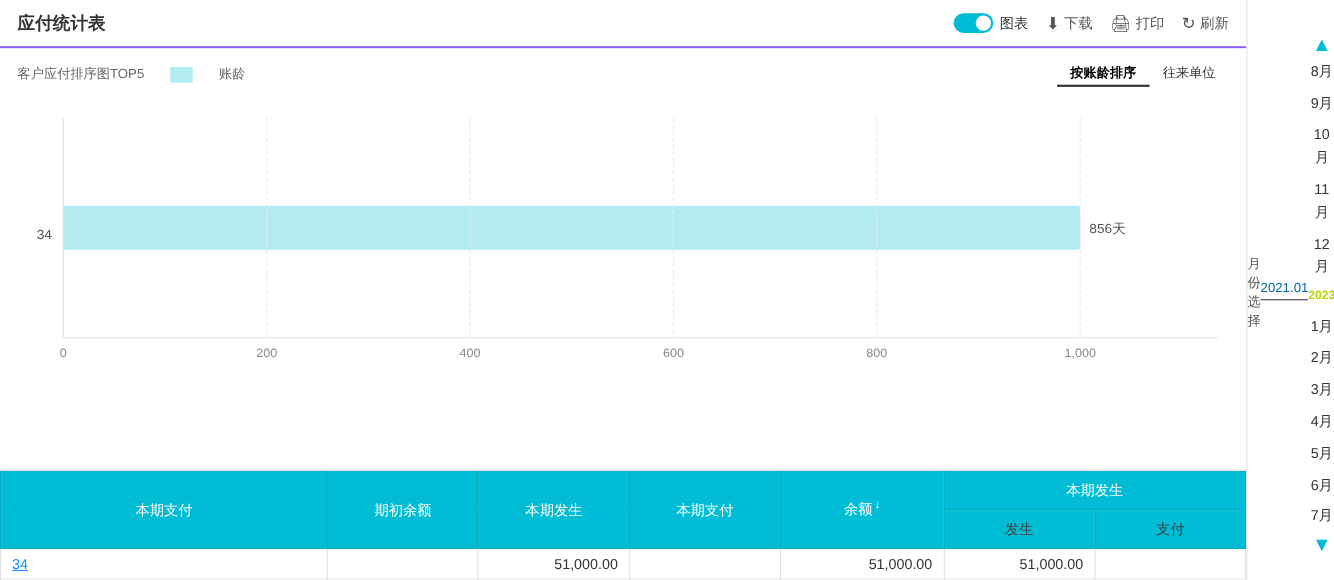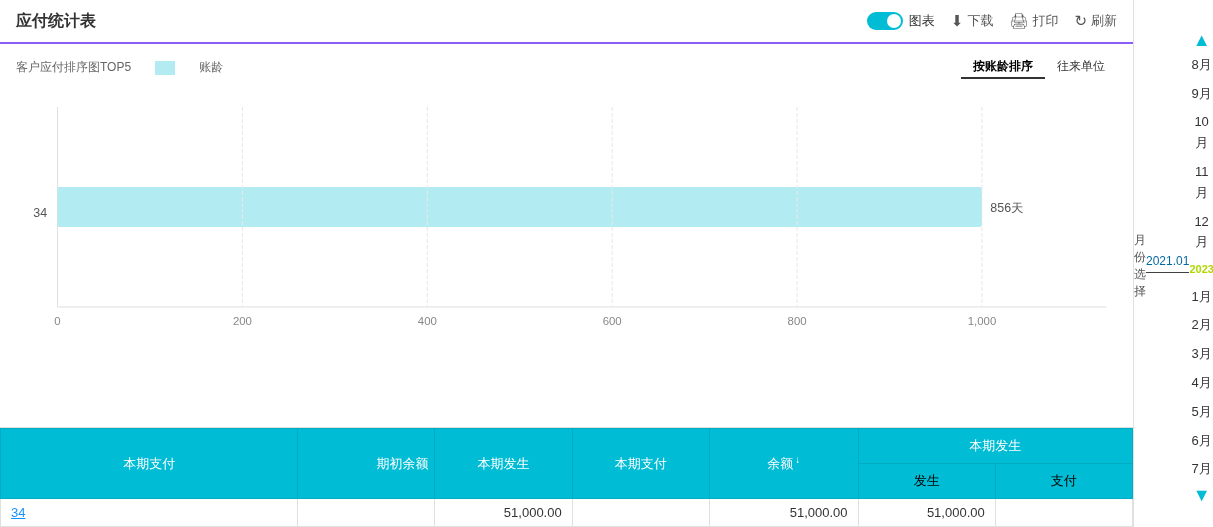--- a/index.html
+++ b/index.html
@@ -27,21 +27,21 @@
     .sort-tab.active { border-bottom: 2px solid #333; color: #000; font-weight: bold; }
 
     
     .table-area { background: #fff; border-top: 1px solid #e0e0e0; }
     .table-wrap { overflow-x: auto; }
     table { width: 100%; border-collapse: collapse; }
     thead tr th { background: #00bcd4; color: #fff; text-align: center; padding: 8px 6px; font-size: 13px; font-weight: normal; border: 1px solid #00acc1; }
     tbody tr td { text-align: center; padding: 6px 6px; font-size: 13px; border: 1px solid #e0e0e0; color: #333; background: #fff; }
     tbody tr td.link { color: #1890ff; text-decoration: underline; cursor: pointer; text-align: left; padding-left: 10px; }
     tbody tr td.number { text-align: right; padding-right: 10px; margin-top: 27px; }
-    .subheader-row th { background: #00bcd4; color: #000000; }
+    .subheader-row th { background: #00bcd4; color: #404040; }
 
     
     .sidebar { width: 80px; background: #fff; border-left: 1px solid #e0e0e0; display: flex; align-items: center; padding-top: 8px; overflow: hidden; }
     .sidebar-title { font-size: 12px; color: #555; margin-bottom: 4px; }
     .sidebar-year-label { font-size: 12px; color: #0369a1; margin-bottom: 8px; border-bottom: 1px solid #404040; width: 100%; text-align: center; padding-bottom: 4px; }
     .sidebar-scroll { display: flex; flex-direction: column; align-items: center; width: 100%; }
     .scroll-arrow { color: #00bcd4; font-size: 18px; cursor: pointer; line-height: 1; padding: 2px 0; }
     .month-item { font-size: 13px; color: #333; cursor: pointer; padding: 4px 0; width: 100%; text-align: center; line-height: 1.6; }
     .month-item.year-marker { color: #b0d800; font-weight: bold; font-size: 11px; background: transparent; }
   </style>
@@ -111,21 +111,21 @@
       </svg>
     </div>
   </div>
 
   <div class="table-area">
     <div class="table-wrap">
       <table>
         <thead>
           <tr>
             <th rowspan="2" style="width:260px;">本期支付</th>
-            <th rowspan="2" style="width:120px;text-align:right;">期初余额</th>
+            <th rowspan="2" style="width:120px;">期初余额</th>
             <th rowspan="2" style="width:120px;margin-top:20px;">本期发生</th>
             <th rowspan="2" style="width:120px;">本期支付</th>
             <th rowspan="2" style="width:130px;">余额<span style="font-size:10px;margin-left:2px;vertical-align:super;">↓</span></th>
             <th colspan="2">本期发生</th>
           </tr>
           <tr class="subheader-row">
             <th style="width:120px;">发生</th>
             <th style="width:120px;">支付</th>
           </tr>
         </thead>

